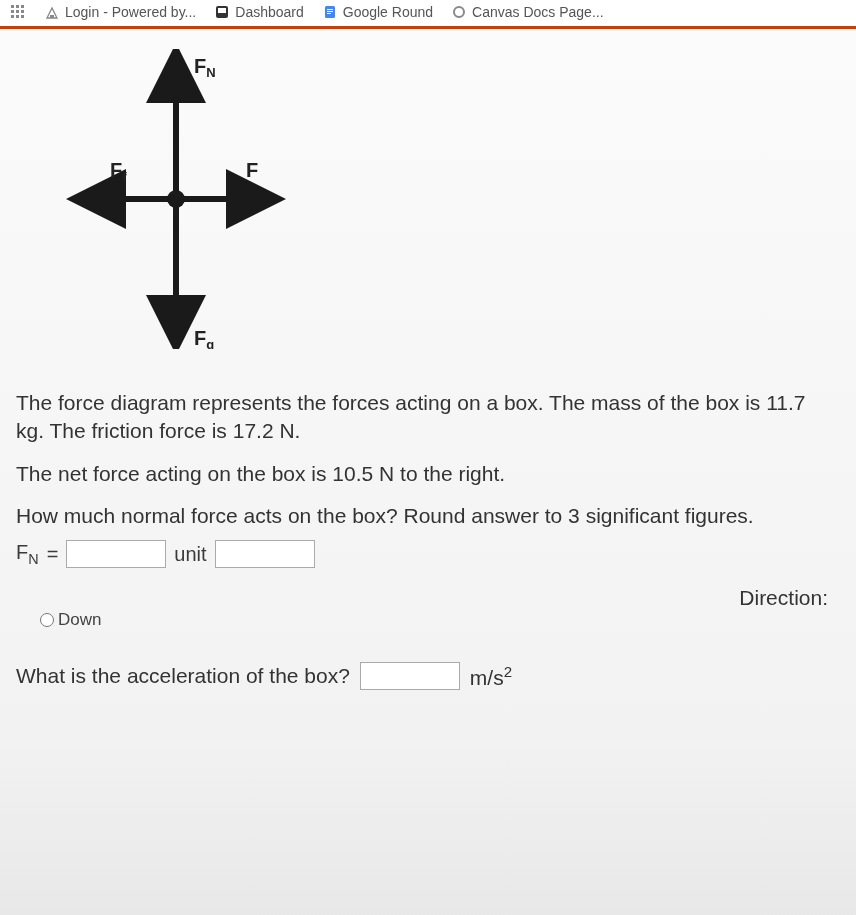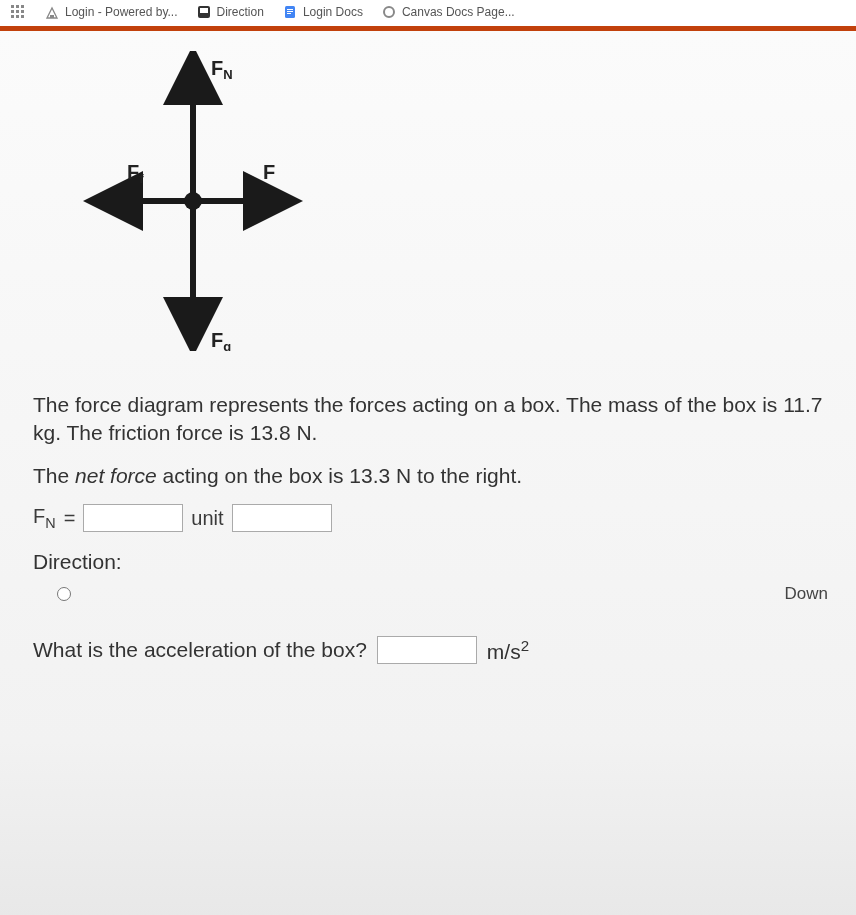--- a/index.html
+++ b/index.html
@@ -10,89 +10,88 @@
     font-family: Arial, Helvetica, sans-serif;
     color: #3a3a3a;
     overflow: hidden;
   }
   .bookmarks {
     display: flex;
     align-items: center;
     gap: 18px;
     padding: 4px 10px 6px 10px;
     background: #fff;
-    border-bottom: 5px solid #c2410c;
-    font-size: 12px;
+    border-bottom: 3px solid #c2410c;
+    font-size: 14px;
     color: #555;
   }
   .bm-item {
     display: flex;
     align-items: center;
     gap: 5px;
     cursor: pointer;
     white-space: nowrap;
   }
   .bm-icon {
     width: 16px;
     height: 16px;
     display: inline-flex;
     align-items: center;
     justify-content: center;
     font-size: 12px;
   }
   .content {
-    padding: 20px 28px 20px 33px;
+    padding: 20px 28px 20px 16px;
     background: linear-gradient(180deg,#fbfbfb,#f2f2f2 80%,#e8e8e8);
     min-height: calc(100% - 28px);
   }
   .diagram-wrap {
     margin: 0 0 40px 50px;
   }
   .problem p {
     font-size: 21px;
     line-height: 1.35;
     color: #333;
     margin-bottom: 14px;
   }
   .problem p.tight { margin-bottom: 10px; }
-  .italic { font-style: italic; }
+  .italic { }
   .answer-line {
     display: flex;
     align-items: center;
     gap: 8px;
     font-size: 20px;
     margin: 10px 0 18px 0;
   }
   .sub { font-size: 0.72em; vertical-align: sub; }
   .sup { font-size: 0.72em; vertical-align: super; }
   input.blank {
     width: 100px;
     height: 28px;
     border: 1px solid #aaa;
     background: #fff;
     font-size: 18px;
     padding: 2px 6px;
   }
   .dir-label {
     font-size: 21px;
-    margin-bottom: 10px;
     color: #333;
+    text-align: right;
   }
   .options {
     margin-left: 24px;
     margin-bottom: 28px;
   }
   .option {
     display: flex;
     align-items: center;
     gap: 4px;
     font-size: 17px;
     color: #444;
     margin-bottom: 8px;
-    justify-content: space-between;
   }
   .option input[type=radio]{
     width: 14px; height: 14px;
   }
   .accel-line {
     display: flex;
     align-items: center;
     gap: 10px;
     font-size: 21px;
     color: #333;
@@ -130,32 +129,32 @@
     </span>
     <span>Login - Powered by...</span>
   </div>
   <div class="bm-item">
     <span class="bm-icon">
       <svg width="14" height="14" viewBox="0 0 14 14">
           <rect x="1" y="1" width="12" height="12" rx="2" fill="#333"></rect>
           <rect x="3" y="3" width="8" height="5" fill="#fff"></rect>
         </svg>
     </span>
-    <span>Direction</span>
+    <span>Dashboard</span>
   </div>
   <div class="bm-item">
     <span class="bm-icon">
       <svg width="14" height="14" viewBox="0 0 14 14">
           <rect x="2" y="1" width="10" height="12" rx="1.5" fill="#4285f4"></rect>
           <rect x="4" y="4" width="6" height="1" fill="#fff"></rect>
           <rect x="4" y="6" width="6" height="1" fill="#fff"></rect>
           <rect x="4" y="8" width="4" height="1" fill="#fff"></rect>
         </svg>
     </span>
-    <span>Login Docs</span>
+    <span>Google Round</span>
   </div>
   <div class="bm-item">
     <span class="bm-icon">
       <svg width="14" height="14" viewBox="0 0 14 14">
           <circle cx="7" cy="7" r="5" fill="none" stroke="#888" stroke-width="2"></circle>
         </svg>
     </span>
     <span>Canvas Docs Page...</span>
   </div>
 </div>
@@ -177,24 +176,25 @@
       </g>
       <circle cx="110" cy="150" r="9" fill="#1a1a1a"></circle>
       <text x="128" y="24" font-size="20" font-weight="bold" fill="#222">F<tspan font-size="13" dy="4">N</tspan></text>
       <text x="128" y="296" font-size="20" font-weight="bold" fill="#222">F<tspan font-size="13" dy="4">g</tspan></text>
       <text x="44" y="128" font-size="20" font-weight="bold" fill="#222">F<tspan font-size="13" dy="4">f</tspan></text>
       <text x="180" y="128" font-size="20" font-weight="bold" fill="#222">F</text>
     </svg>
   </div>
 
   <div class="problem">
-    <p>The force diagram represents the forces acting on a box. The mass of the box is 11.7 kg. The friction force is 13.8 N.</p>
+    <p>The force diagram represents the forces acting on a box. The mass of the box is 11.7 kg. The friction force is 17.2 N.</p>
     <p>
-      <span>The </span><span class="italic">net force</span><span> acting on the box is 13.3 N to the right.</span>
+      <span>The </span><span class="italic">net force</span><span> acting on the box is 10.5 N to the right.</span>
     </p>
+    <p class="tight">How much normal force acts on the box? Round answer to 3 significant figures.</p>
   </div>
 
   <div class="answer-line">
     <span><span>F</span><span class="sub">N</span></span>
     <span>=</span>
     <input class="blank" type="text" style="">
     <span>unit</span>
     <input class="blank" type="text" style="">
   </div>
 

